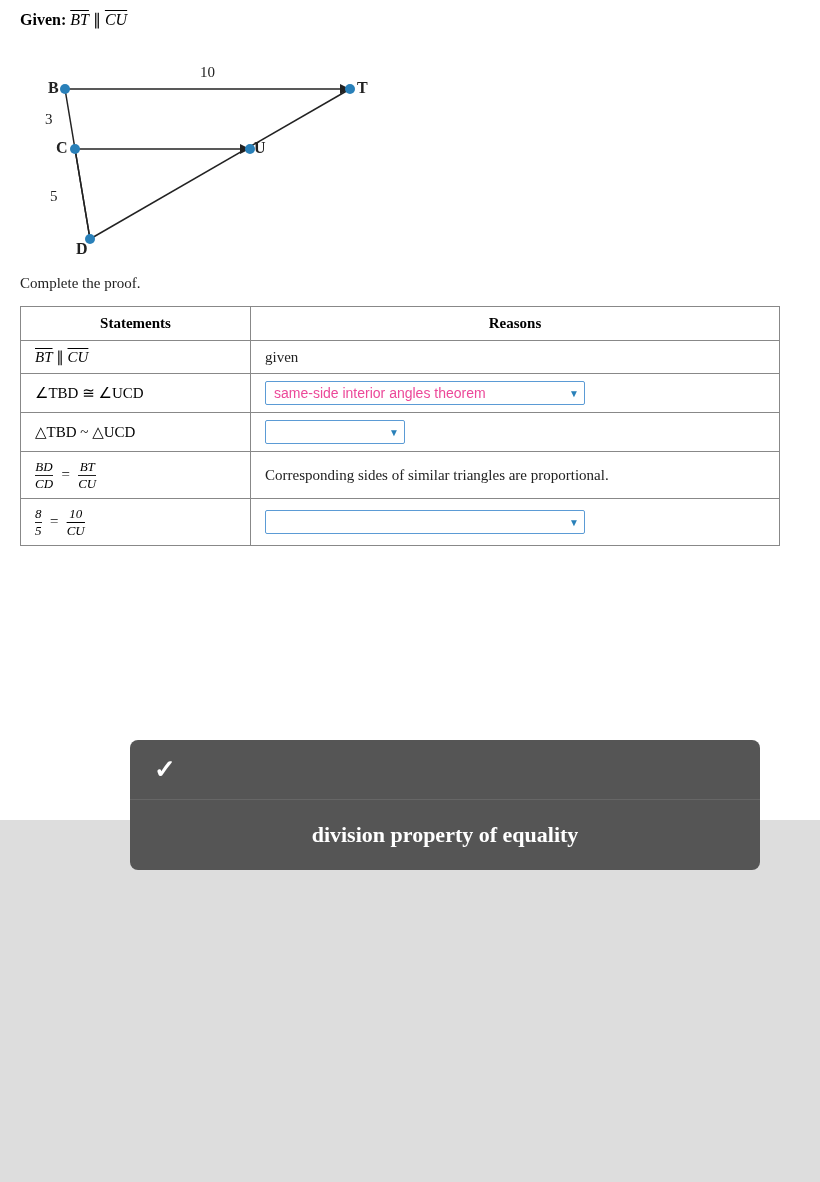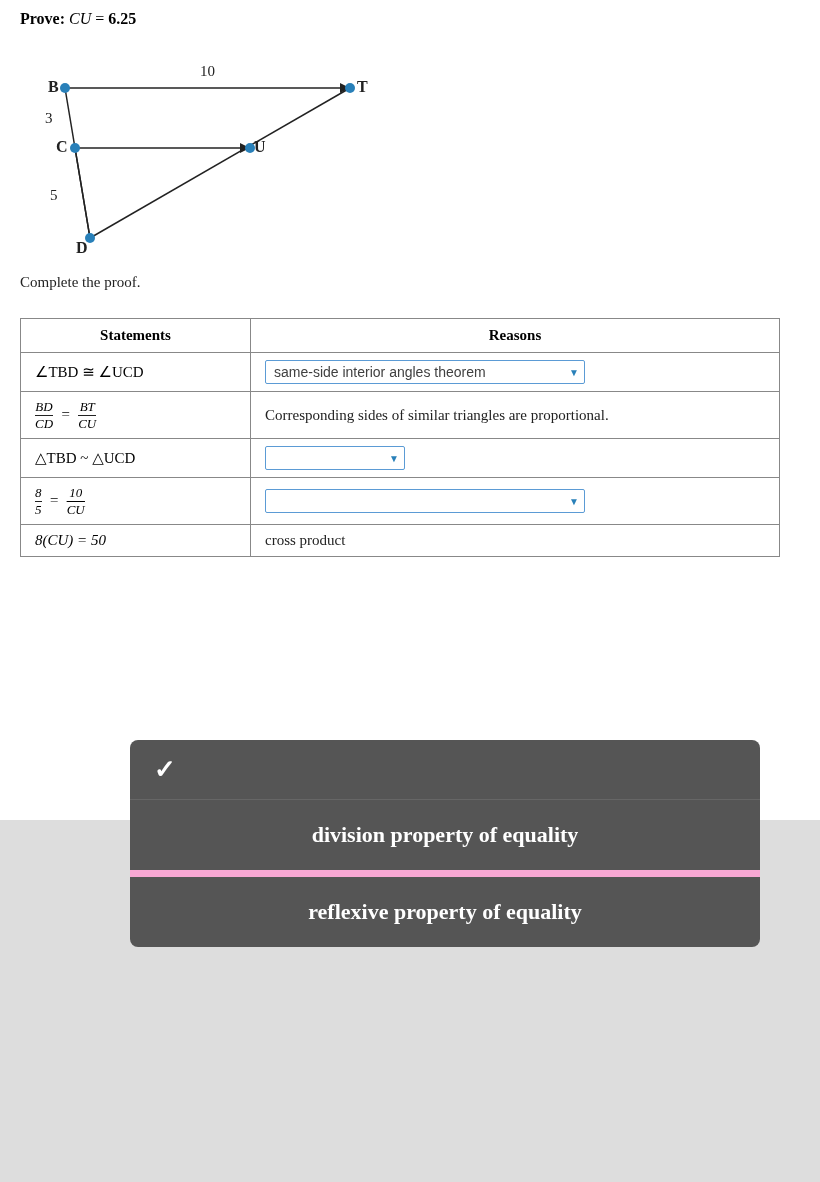--- a/index.html
+++ b/index.html
@@ -36,21 +36,21 @@
     
     .diagram-container {
       margin: 10px 0 16px 0;
       position: relative;
       width: 380px;
       height: 220px;
     }
 
     .complete-proof {
       font-size: 15px;
-      margin-bottom: 27px;
+      margin-bottom: 14px;
       color: #222;
     }
 
     
     .proof-table {
       width: 760px;
       border-collapse: collapse;
       border: 1.5px solid #888;
       font-size: 15px;
       margin-bottom: 0;
@@ -122,21 +122,21 @@
       position: absolute;
       right: 6px;
       top: 50%;
       transform: translateY(-50%);
       pointer-events: none;
     }
 
     .dropdown-blue-wrapper select {
       border: 1.5px solid #5b9bd5;
       background: #fff;
-      color: #404040;
+      color: #ec4899;
       font-size: 14px;
       padding: 3px 28px 3px 8px;
       appearance: none;
       -webkit-appearance: none;
       cursor: pointer;
       border-radius: 2px;
       min-width: 320px;
     }
 
     
@@ -207,24 +207,26 @@
       background: rgba(180,180,180,0.45);
       z-index: 50;
     }
   </style>
 </head>
 <body>
 
 <div class="page-content">
 
   <div class="given-prove">
-    <div class="prove-line">
-      <strong>Prove:</strong>
+    <div class="given-line">
+      <strong>Given:</strong>
       <span>
-        <span class="math-italic">CU</span> = <strong>6.25</strong>
+        <span class="overline math-italic">BT</span>
+        <span> ∥ </span>
+        <span class="overline math-italic">CU</span>
       </span>
     </div>
   </div>
 
   <div class="diagram-container">
     <svg width="380" height="220">
 
       <line x1="45" y1="50" x2="330" y2="50" stroke="#222" stroke-width="1.5"></line>
 
       <polygon points="330,50 320,45 320,55" fill="#222"></polygon>
@@ -267,67 +269,75 @@
         <th>
           <span>Statements</span>
         </th>
         <th>
           <span>Reasons</span>
         </th>
       </tr>
     </thead>
     <tbody>
 
+      <tr>
+        <td class="stmt">
+          <span class="overline math-italic">BT</span>
+          <span> ∥ </span>
+          <span class="overline math-italic">CU</span>
+        </td>
+        <td class="reason">given</td>
+      </tr>
 
       <tr>
         <td class="stmt">
           ∠TBD ≅ ∠UCD
         </td>
         <td class="reason">
           <div class="dropdown-blue-wrapper">
             <select>
               <option value="same-side">same-side interior angles theorem</option>
             </select>
           </div>
         </td>
       </tr>
 
+
+      <tr>
+        <td class="stmt">
+          △TBD ~ △UCD
+        </td>
+        <td class="reason">
+          <div class="dropdown-wrapper">
+            <select>
+              <option value=""></option>
+            </select>
+          </div>
+        </td>
+      </tr>
 
       <tr>
         <td class="stmt">
           <span class="math-italic">
             <span class="frac">
               <span>BD</span>
               <span>CD</span>
             </span>
             &nbsp;=&nbsp;
             <span class="frac">
               <span>BT</span>
               <span>CU</span>
             </span>
           </span>
         </td>
         <td class="reason">Corresponding sides of similar triangles are proportional.</td>
       </tr>
 
       <tr>
         <td class="stmt">
-          △TBD ~ △UCD
-        </td>
-        <td class="reason">
-          <div class="dropdown-wrapper">
-            <select>
-              <option value=""></option>
-            </select>
-          </div>
-        </td>
-      </tr>
-
-      <tr>
-        <td class="stmt">
           <span class="math-italic">
             <span class="frac">
               <span>8</span>
               <span>5</span>
             </span>
             &nbsp;=&nbsp;
             <span class="frac">
               <span>10</span>
               <span><span class="overline">CU</span></span>
             </span>
@@ -335,41 +345,32 @@
         </td>
         <td class="reason">
           <div class="dropdown-blue-wrapper">
             <select>
               <option value=""></option>
             </select>
           </div>
         </td>
       </tr>
 
-      <tr>
-        <td class="stmt">
-          <span class="math-italic">8(CU) = 50</span>
-        </td>
-        <td class="reason">cross product</td>
-      </tr>
 
     </tbody>
   </table>
 
 </div>
 
 <div class="gray-overlay"></div>
 
 <div class="popup-overlay">
 
   <div class="popup-check-row">
     <span class="checkmark-icon">✓</span>
   </div>
 
   <div class="popup-option">
     <span>division property of equality</span>
   </div>
 
-  <div class="popup-option">
-    <span>reflexive property of equality</span>
-  </div>
 
 </div>
 
 </body></html>

